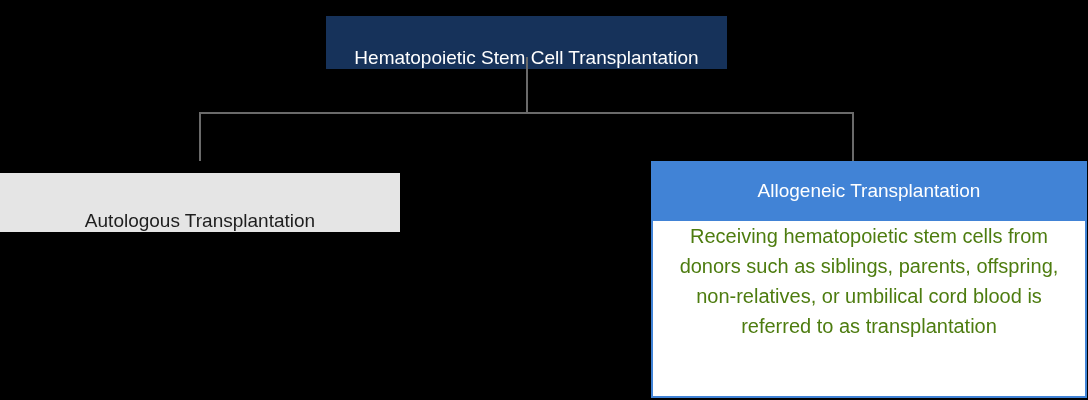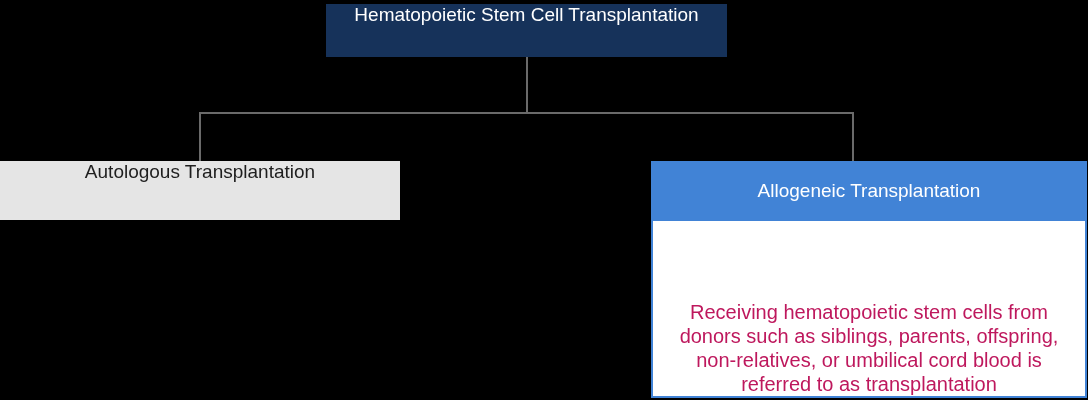--- a/index.html
+++ b/index.html
@@ -11,24 +11,25 @@
   .canvas {
     position: relative;
     width: 1088px;
     height: 400px;
     background: #000000;
     overflow: hidden;
   }
   .node {
     position: absolute;
     display: flex;
-    align-items: flex-start;
+    align-items: flex-end;
     justify-content: center;
     text-align: center;
     box-sizing: border-box;
+    margin-top: 12px;
   }
   .node-root {
     left: 326px;
     top: 4px;
     width: 401px;
     height: 53px;
     background: #16325a;
     color: #ffffff;
     font-size: 19px;
     font-weight: 500;
@@ -60,25 +61,25 @@
     align-items: center;
     justify-content: center;
     text-align: center;
     box-sizing: border-box;
   }
   .card-allogeneic .card-body {
     height: 177px;
     background: #ffffff;
     border: 2px solid #4183d6;
     border-top: none;
-    color: #be185d;
+    color: #4d7c0f;
     font-size: 20px;
-    line-height: 24px;
+    line-height: 30px;
     display: flex;
-    align-items: flex-end;
+    align-items: flex-start;
     justify-content: center;
     text-align: center;
     box-sizing: border-box;
     padding: 0 14px;
   }
   .card-allogeneic .card-body span {
     display: block;
     max-width: 400px;
   }
   .connector {

